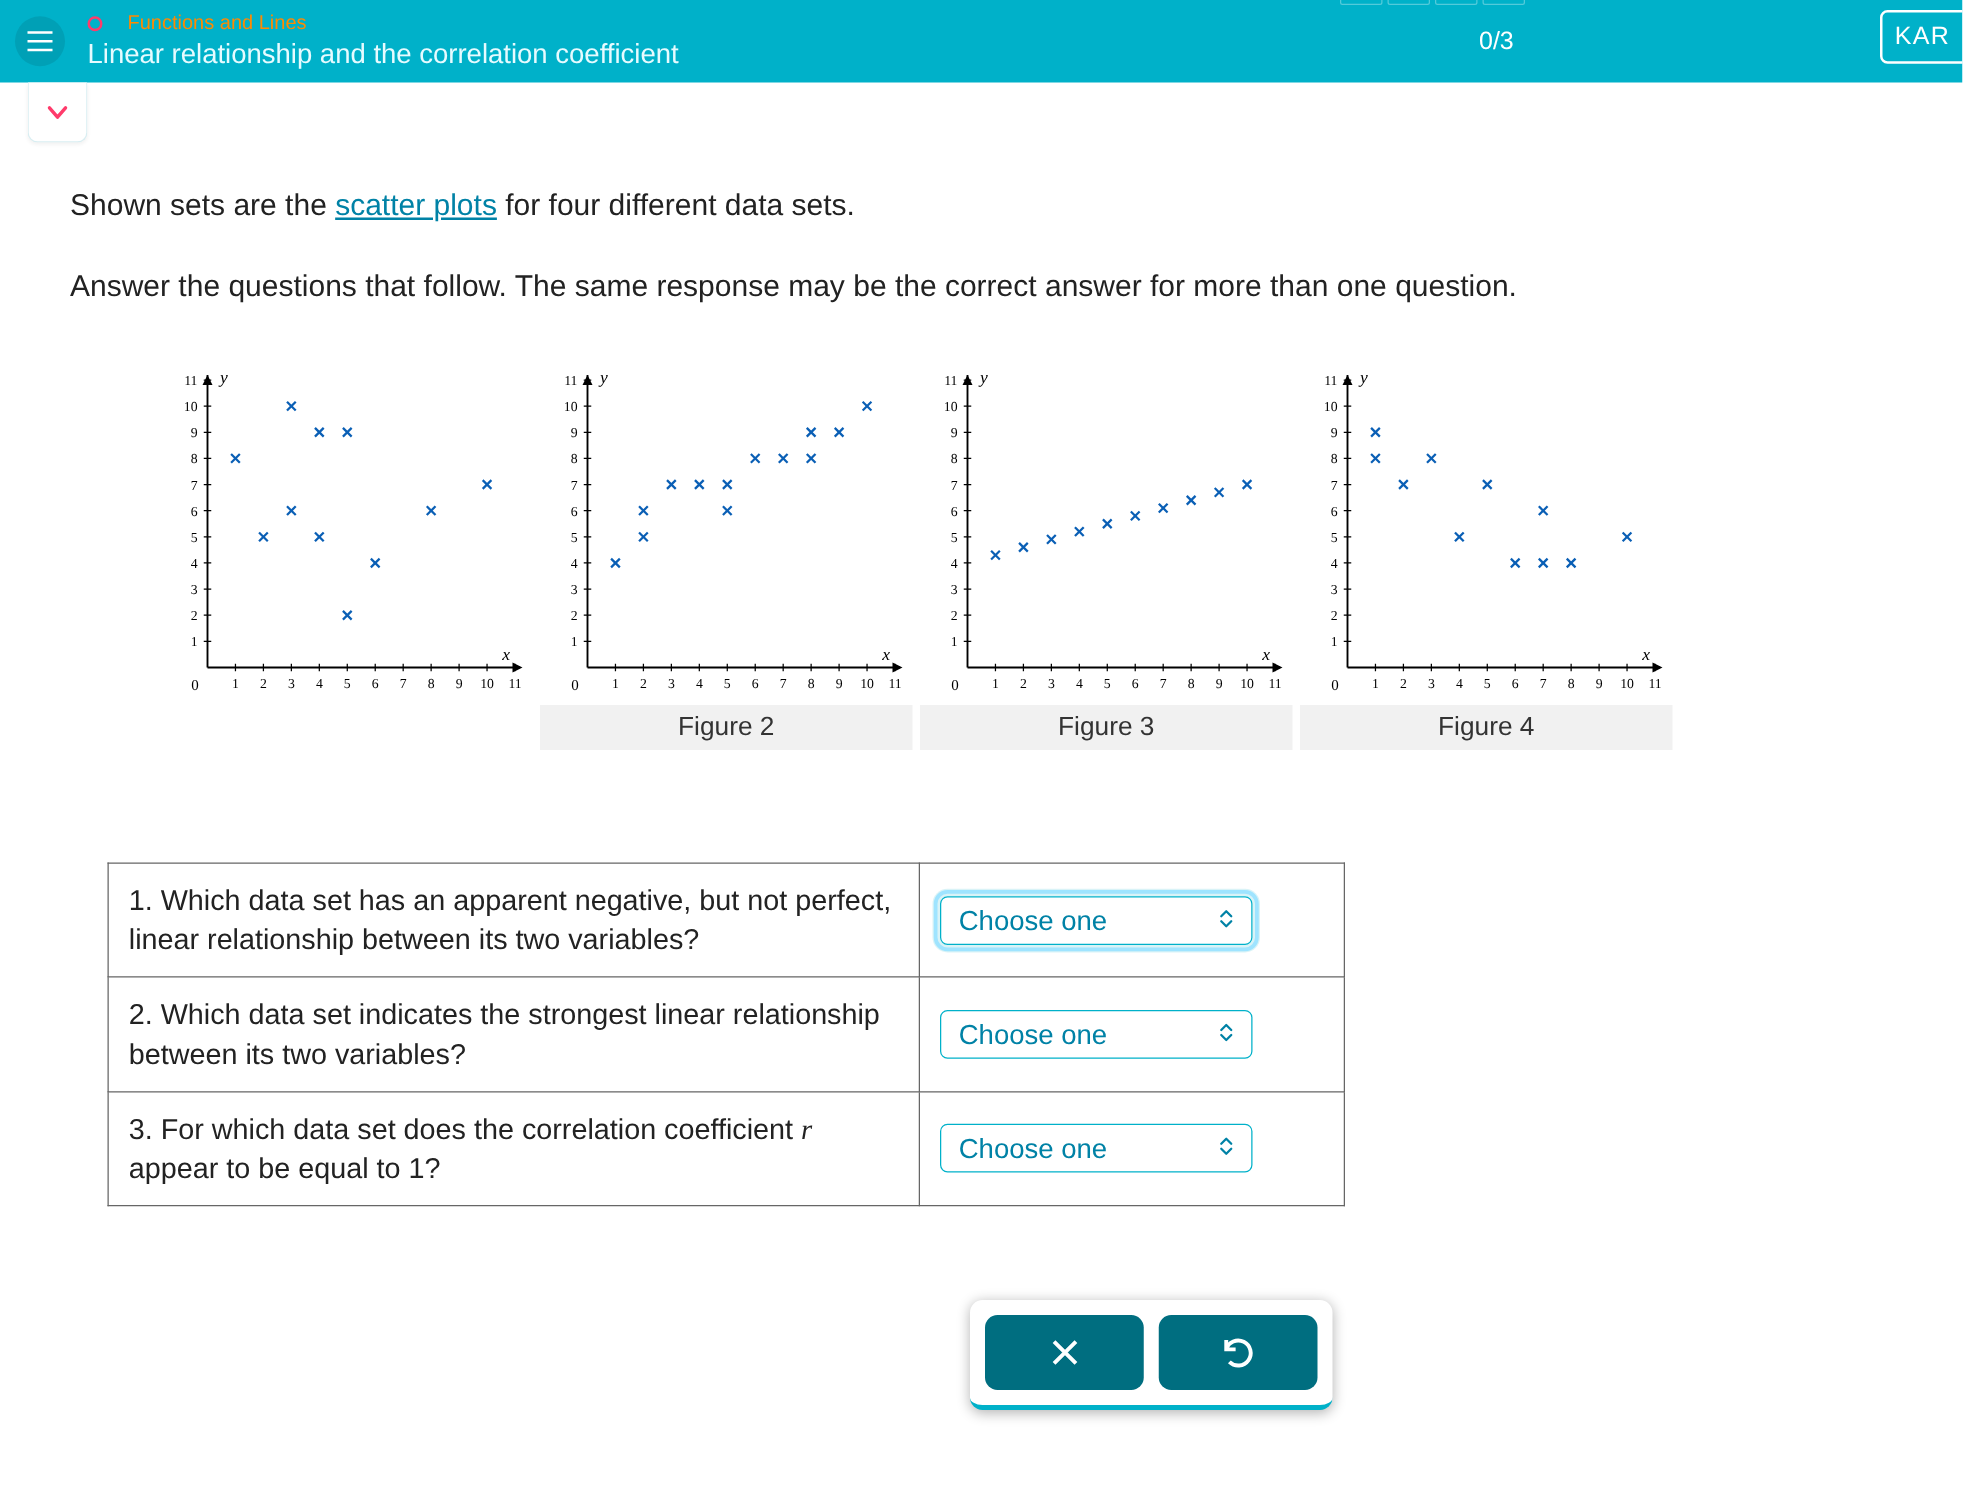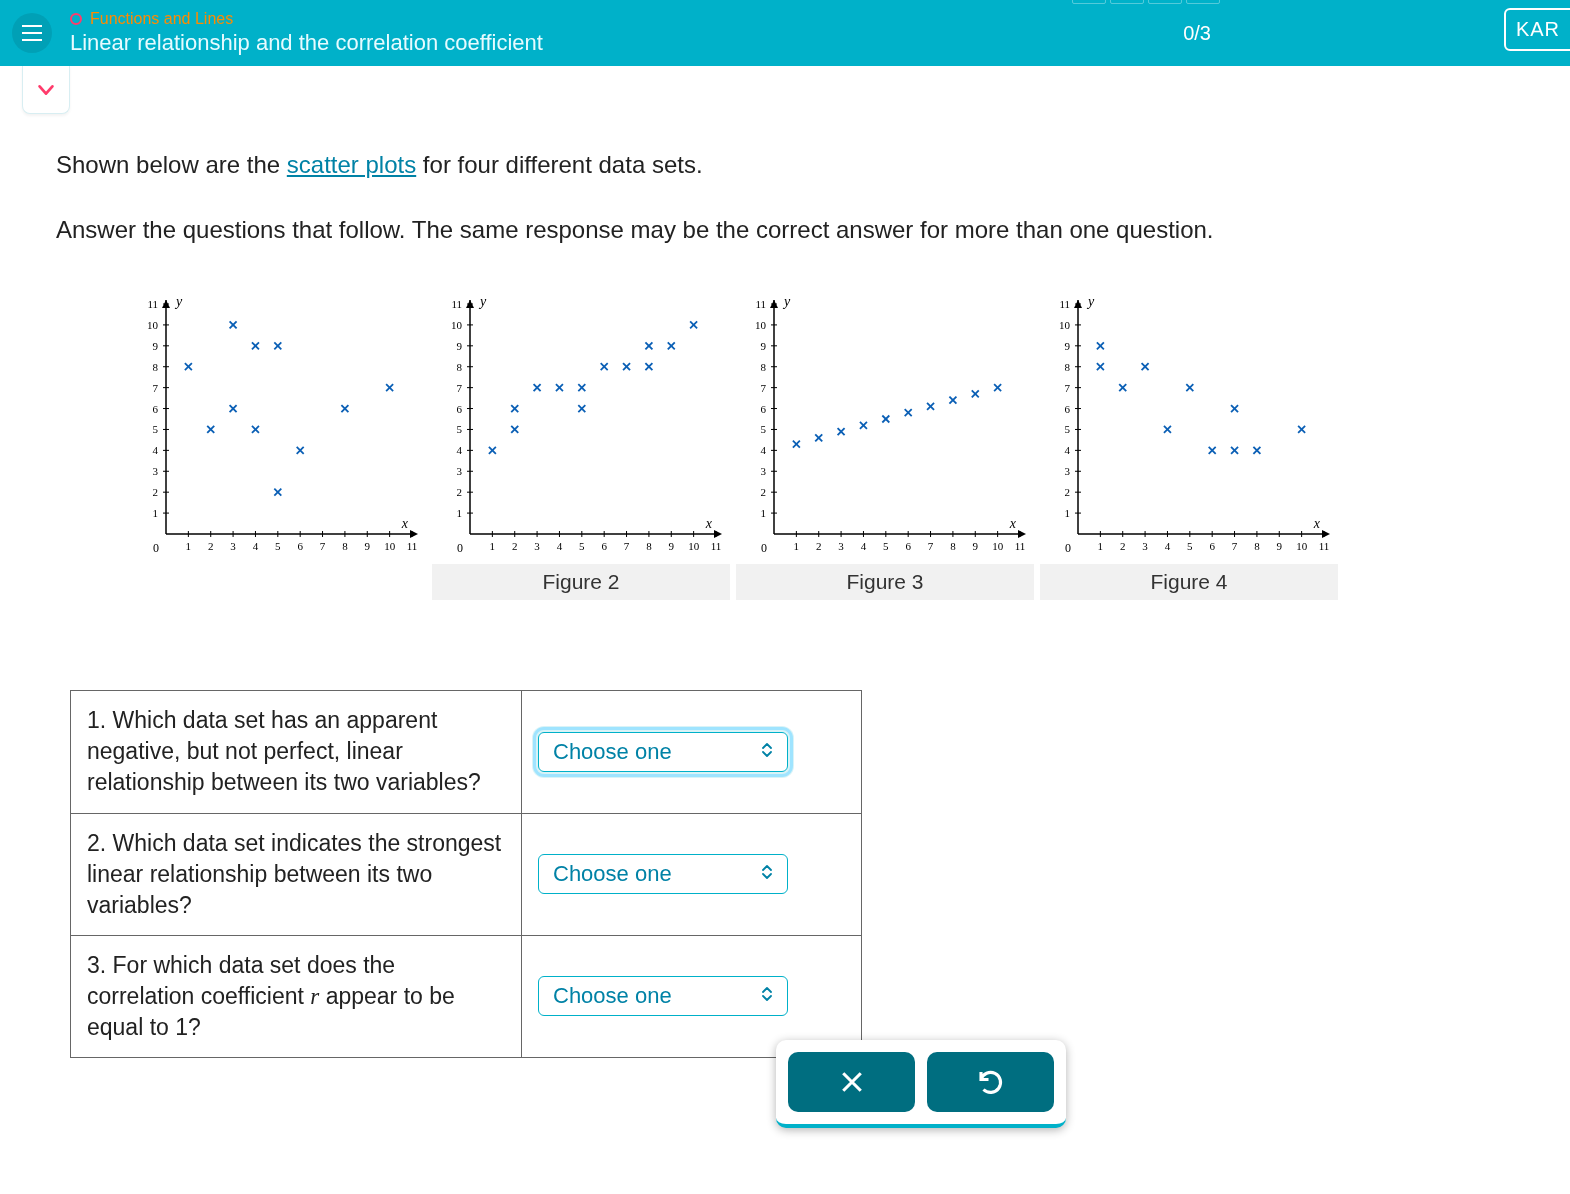--- a/index.html
+++ b/index.html
@@ -18,21 +18,21 @@
   .hamburger {
     width: 40px; height: 40px; border-radius: 50%;
     background: #00a0b6;
     display: flex; flex-direction: column; justify-content: center; align-items: center;
     gap: 5px;
     margin-right: 18px;
     cursor: pointer;
   }
   .hamburger span { display: block; width: 20px; height: 2px; background: #fff; }
   .title-stack { display: flex; flex-direction: column; gap: 2px; }
-  .breadcrumb-row { display: flex; align-items: center; gap: 8px; font-size: 16px; }
+  .breadcrumb-row { display: flex; align-items: center; gap: 20px; font-size: 16px; }
   .breadcrumb-dot { width: 12px; height: 12px; border: 2px solid #ff3b6b; border-radius: 50%; }
   .breadcrumb-text { color: #ff8a00; font-weight: 500; }
   .page-title { font-size: 22px; color: #e6fbff; text-align: center; }
   .progress-pill {
     position: absolute; right: 359px; top: 0; height: 66px;
     display: flex; align-items: center; color: #fff; font-size: 20px;
   }
   .progress-boxes {
     position: absolute; right: 350px; top: -10px;
     display: flex; gap: 4px;
@@ -71,23 +71,23 @@
     position: relative; width: 298px; height: 266px;
   }
   .chart-area svg { position: absolute; inset: 0; }
   .caption {
     background: #f1f1f1; color: #333; font-size: 21px;
     text-align: center; padding: 6px 0; margin-top: 2px;
   }
 
   
   .qtable {
-    margin: 90px 0 0 14px;
+    margin: 90px 0 0 30px;
     border-collapse: collapse;
-    width: 792px;
+    width: 990px;
   }
   .qtable td {
     border: 1.5px solid #666; padding: 14px 16px;
     font-size: 23px; color: #222; line-height: 1.35;
     vertical-align: middle;
   }
   .qtable td.answer { width: 340px; text-align: left; }
   .select-wrap {
     display: inline-flex; align-items: center; justify-content: space-between;
     border: 1.5px solid #00b1c9; border-radius: 6px;
@@ -148,21 +148,21 @@
 
 <div class="subtab">
   <svg viewBox="0 0 24 24">
     <path d="M5 8l7 8 7-8" fill="none" stroke="#ff3b6b" stroke-width="3" stroke-linecap="round" stroke-linejoin="round"></path>
   </svg>
 </div>
 
 <div class="main">
 
   <p class="prompt-text">
-    <span>Shown below are the </span><a>scatter plots</a><span> for four different data sets.</span>
+    <span>Shown sets are the </span><a>scatter plots</a><span> for four different data sets.</span>
   </p>
   <p class="prompt-text">Answer the questions that follow. The same response may be the correct answer for more than one question.</p>
 
   <div class="charts-row">
     <div class="chart-block">
       <div class="chart-area">
           <svg class="scatter" viewBox="0 0 298 266">
             <line x1="38" y1="238" x2="38" y2="4" stroke="#000" stroke-width="1.5"></line>
             <path d="M 34 12 L 38 4 L 42 12" fill="#000"></path>
             <line x1="38" y1="238" x2="288" y2="238" stroke="#000" stroke-width="1.5"></line>

